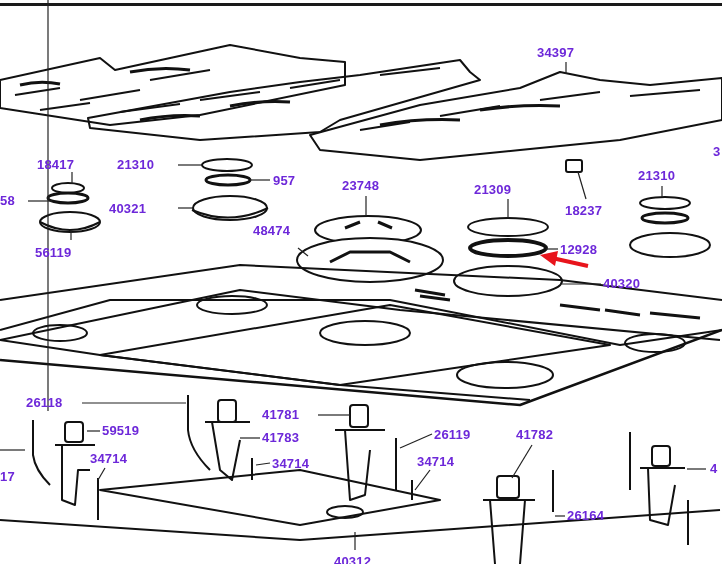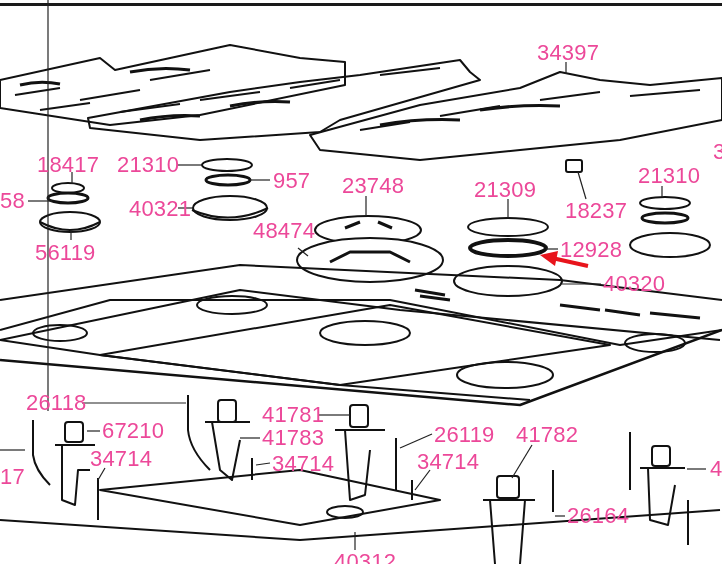--- a/index.html
+++ b/index.html
@@ -1,19 +1,19 @@
 <!DOCTYPE html>
 <html><head>
 <meta charset="utf-8">
 <style>
   html,body{margin:0;padding:0;background:#fff;}
   body{width:722px;height:564px;position:relative;overflow:hidden;font-family:"Liberation Sans",sans-serif;}
   #canvas{position:absolute;left:0;top:0;width:722px;height:564px;}
   .top-border{position:absolute;left:0;top:3px;width:722px;height:3px;background:#1a1a1a;}
-  .lbl{position:absolute;font-size:22px;color:#ec4899;line-height:18px;white-space:nowrap;letter-spacing:0.2px;}
+  .lbl{position:absolute;font-size:13px;color:#6d28d9;line-height:18px;white-space:nowrap;letter-spacing:0.2px;font-weight:bold;}
   svg{position:absolute;left:0;top:0;}
 </style>
 </head>
 <body>
 
 <div id="canvas">
   <div class="top-border"></div>
 
   <svg width="722" height="564" viewBox="0 0 722 564">
     <g fill="none" stroke="#111" stroke-width="2" stroke-linejoin="round">
@@ -150,31 +150,31 @@
       <polygon points="540,255 558,251 555,266" fill="#e8141c"></polygon>
     </g>
   </svg>
 
   <span class="lbl" style="left:537px;top:44px">34397</span>
   <span class="lbl" style="left:37px;top:156px">18417</span>
   <span class="lbl" style="left:0px;top:192px">58</span>
   <span class="lbl" style="left:35px;top:244px">56119</span>
   <span class="lbl" style="left:117px;top:156px">21310</span>
   <span class="lbl" style="left:273px;top:172px">957</span>
-  <span class="lbl" style="left:129px;top:200px">40321</span>
+  <span class="lbl" style="left:109px;top:200px">40321</span>
   <span class="lbl" style="left:342px;top:177px">23748</span>
   <span class="lbl" style="left:253px;top:222px">48474</span>
   <span class="lbl" style="left:474px;top:181px">21309</span>
   <span class="lbl" style="left:565px;top:202px">18237</span>
   <span class="lbl" style="left:560px;top:241px">12928</span>
   <span class="lbl" style="left:603px;top:275px">40320</span>
   <span class="lbl" style="left:638px;top:167px">21310</span>
   <span class="lbl" style="left:713px;top:143px">3</span>
   <span class="lbl" style="left:26px;top:394px">26118</span>
-  <span class="lbl" style="left:102px;top:422px">67210</span>
+  <span class="lbl" style="left:102px;top:422px">59519</span>
   <span class="lbl" style="left:90px;top:450px">34714</span>
   <span class="lbl" style="left:0px;top:468px">17</span>
   <span class="lbl" style="left:262px;top:406px">41781</span>
   <span class="lbl" style="left:262px;top:429px">41783</span>
   <span class="lbl" style="left:272px;top:455px">34714</span>
   <span class="lbl" style="left:434px;top:426px">26119</span>
   <span class="lbl" style="left:417px;top:453px">34714</span>
   <span class="lbl" style="left:516px;top:426px">41782</span>
   <span class="lbl" style="left:567px;top:507px">26164</span>
   <span class="lbl" style="left:710px;top:460px">4</span>

